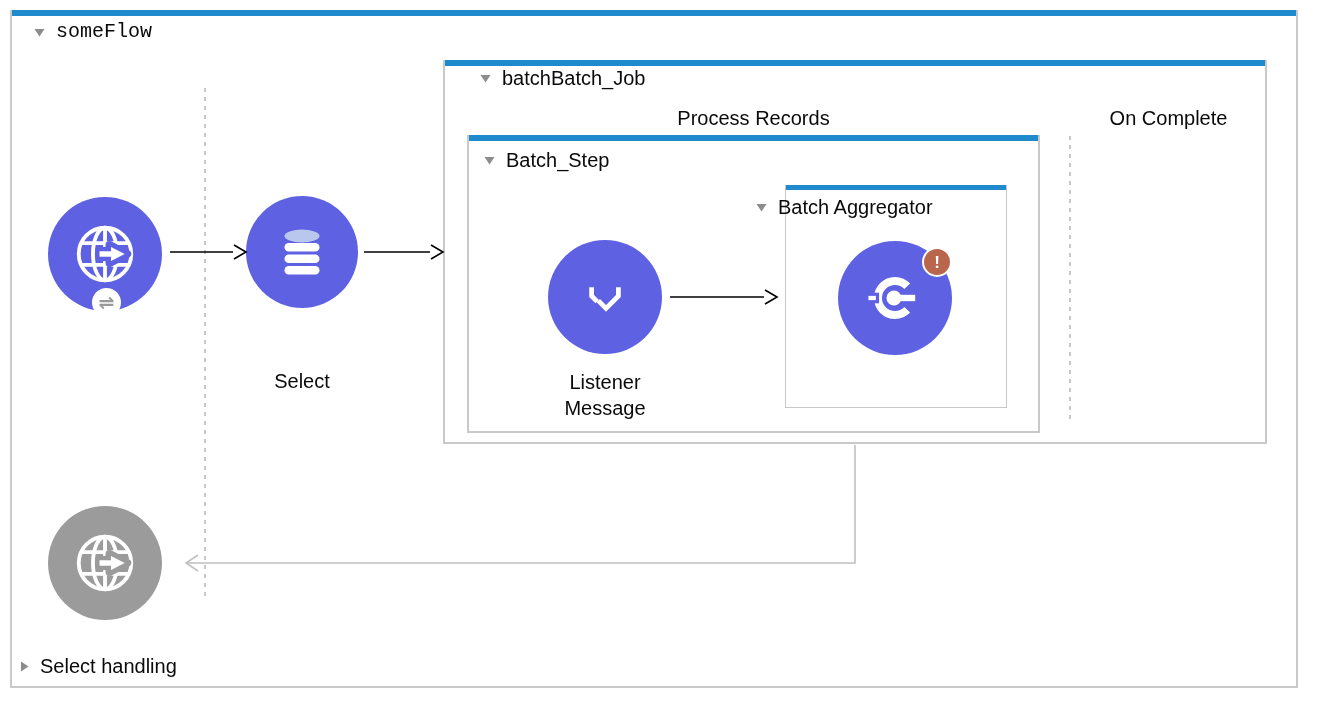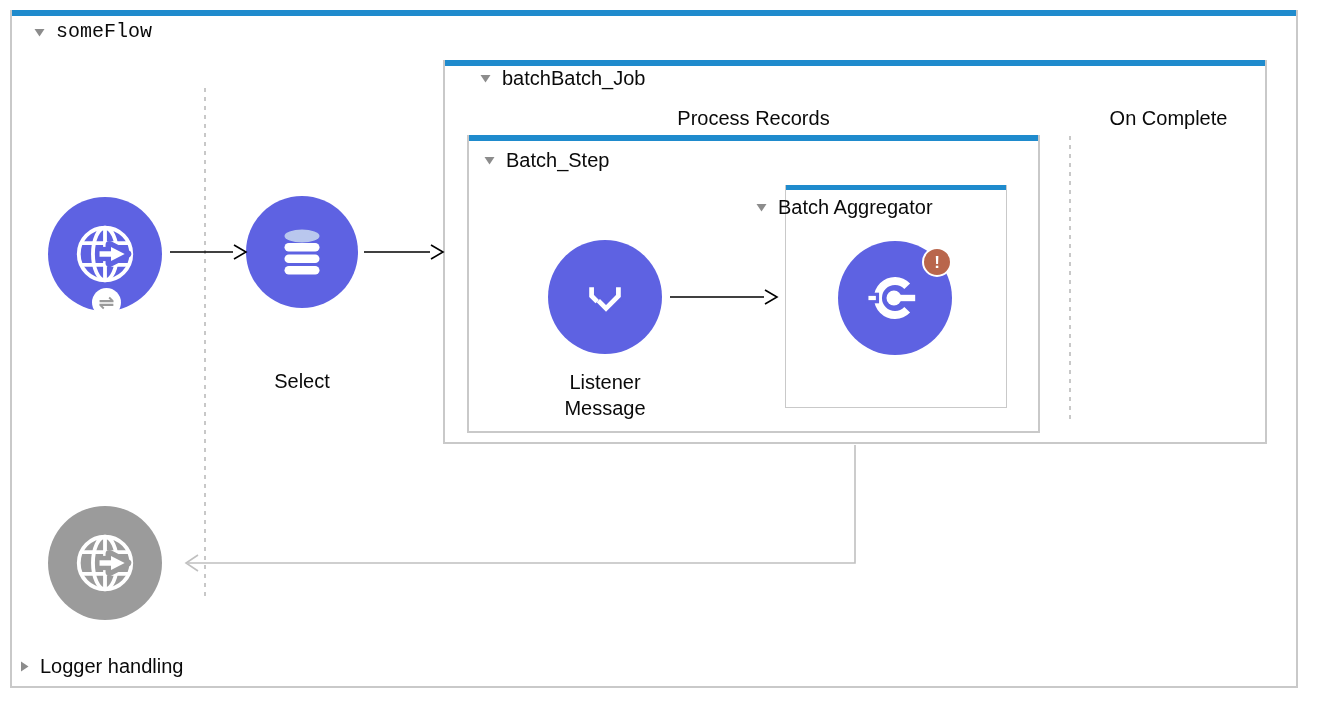--- a/index.html
+++ b/index.html
@@ -137,21 +137,21 @@
       <path d="M36 23.5 L52.5 32 L36 40.5 Z" fill="currentColor" stroke="currentColor" stroke-width="7" stroke-linejoin="round"></path>
       <path d="M27 32 h12" stroke="#fff" stroke-width="5"></path>
       <path d="M37.5 25.5 L50 32 L37.5 38.5 Z" fill="#fff"></path>
     </svg>
   </div>
 
   <div class="scope-header" style="left:19px;top:655px;">
     <svg class="tri" width="11" height="13">
       <polygon points="2,1.5 9.5,6.5 2,11.5" fill="var(--triangle-gray)"></polygon>
     </svg>
-    <span>Logger handling</span>
+    <span>Select handling</span>
   </div>
 
   <svg id="wires" width="1330" height="714">
     <path class="dash" d="M205 88 V600"></path>
     <path class="dash" d="M1070 136 V424"></path>
 
     <path class="wire" d="M170 252 H233"></path>
     <path class="head" d="M234 245 L246 252 L234 259"></path>
 
     <path class="wire" d="M364 252 H430"></path>

